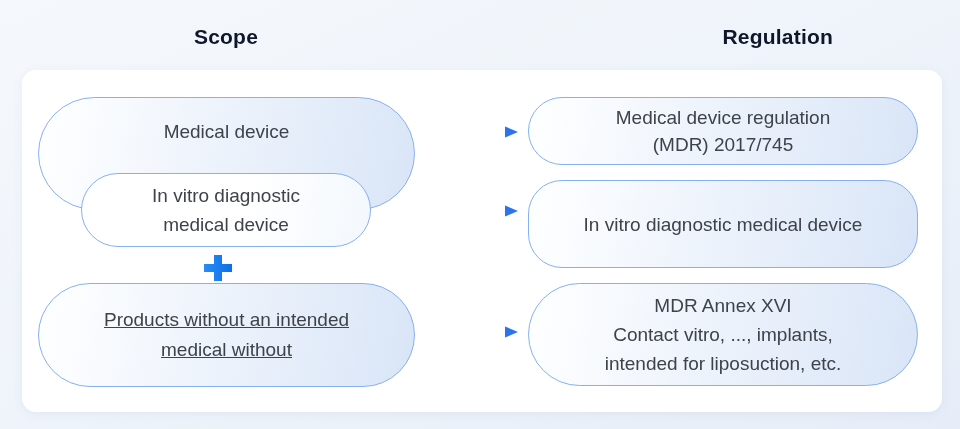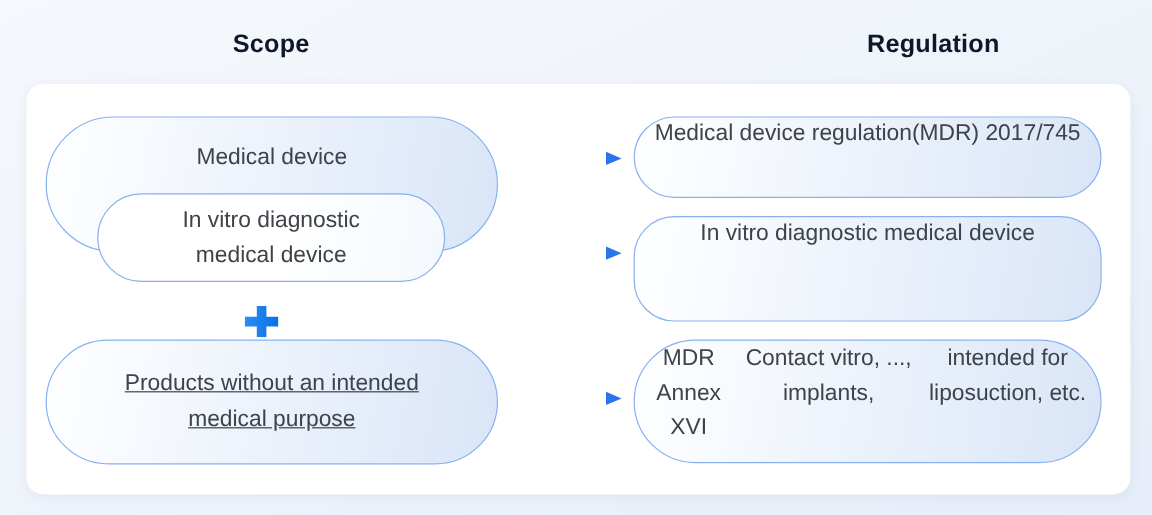--- a/index.html
+++ b/index.html
@@ -34,33 +34,33 @@
     box-sizing: border-box;
     color: #3e434a;
     font-size: 19px;
   }
   .outer-pill { left: 38px; top: 97px; width: 377px; height: 113px; border-radius: 80px; }
   .outer-pill-label {
     position: absolute; left: 0; top: 19px; width: 100%;
     text-align: center; line-height: 30px; color: #3e434a; font-size: 19px;
   }
   .nested-pill {
-    left: 42px; top: 63px; width: 290px; height: 74px; border-radius: 40px;
+    left: 42px; top: 75px; width: 290px; height: 74px; border-radius: 40px;
     background: linear-gradient(100deg, #ffffff 55%, #f3f8fd 100%);
     display: flex; flex-direction: column; justify-content: center;
     text-align: center; line-height: 29px;
   }
   .products-pill {
     left: 38px; top: 283px; width: 377px; height: 104px; border-radius: 55px;
     display: flex; flex-direction: column; justify-content: center;
     text-align: center; line-height: 30px; text-decoration: underline;
   }
   .reg-pill {
     left: 528px; width: 390px;
-    display: flex; justify-content: center;
+    display: flex; flex-direction: column; justify-content: center;
     text-align: center; line-height: 27px;
   }
   .reg-pill-a { top: 97px;  height: 68px;  border-radius: 34px; }
   .reg-pill-b { top: 180px; height: 88px;  border-radius: 34px; }
   .reg-pill-c { top: 283px; height: 103px; border-radius: 52px; line-height: 29px; }
 
   .arrow { position: absolute; left: 424px; width: 96px; height: 14px; }
   .arrow-1 { top: 125px; }
   .arrow-2 { top: 204px; }
   .arrow-3 { top: 325px; }
@@ -94,21 +94,21 @@
           <stop offset="0" stop-color="#2a8cf4"></stop>
           <stop offset="1" stop-color="#0a70e6"></stop>
         </linearGradient>
       </defs>
       <path d="M10 0 h8 v9 h10 v8 h-10 v9 h-8 v-9 H0 v-8 h10 z" fill="url(#plusGrad)"></path>
     </svg>
   </div>
 
   <div class="pill products-pill">
     <span class="line">Products without an intended</span>
-    <span class="line">medical purpose</span>
+    <span class="line">medical without</span>
   </div>
 
   <div class="arrow arrow-1">
     <svg width="96" height="14" viewBox="0 0 96 14">
       <defs>
         <linearGradient id="ag1" x1="0" y1="0" x2="1" y2="0">
           <stop offset="0" stop-color="#9cc0f5" stop-opacity="0"></stop>
           <stop offset="1" stop-color="#2b74ec"></stop>
         </linearGradient>
       </defs>

